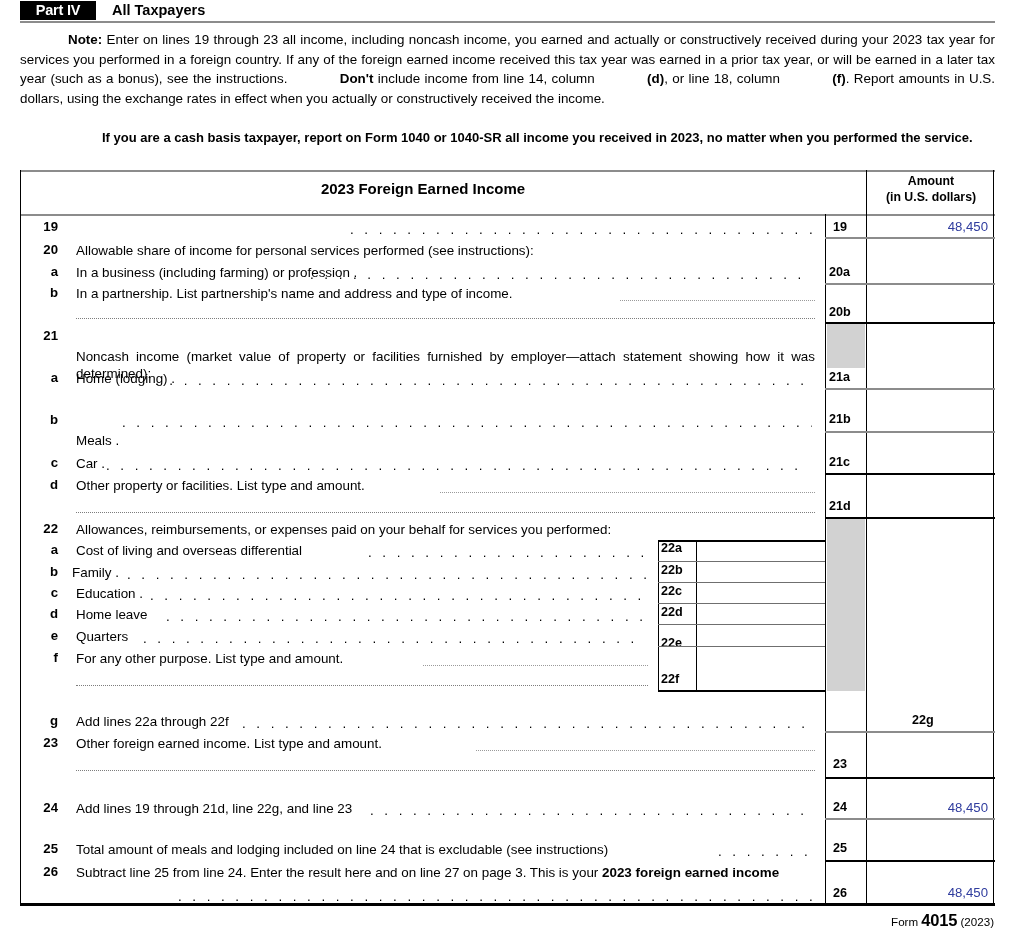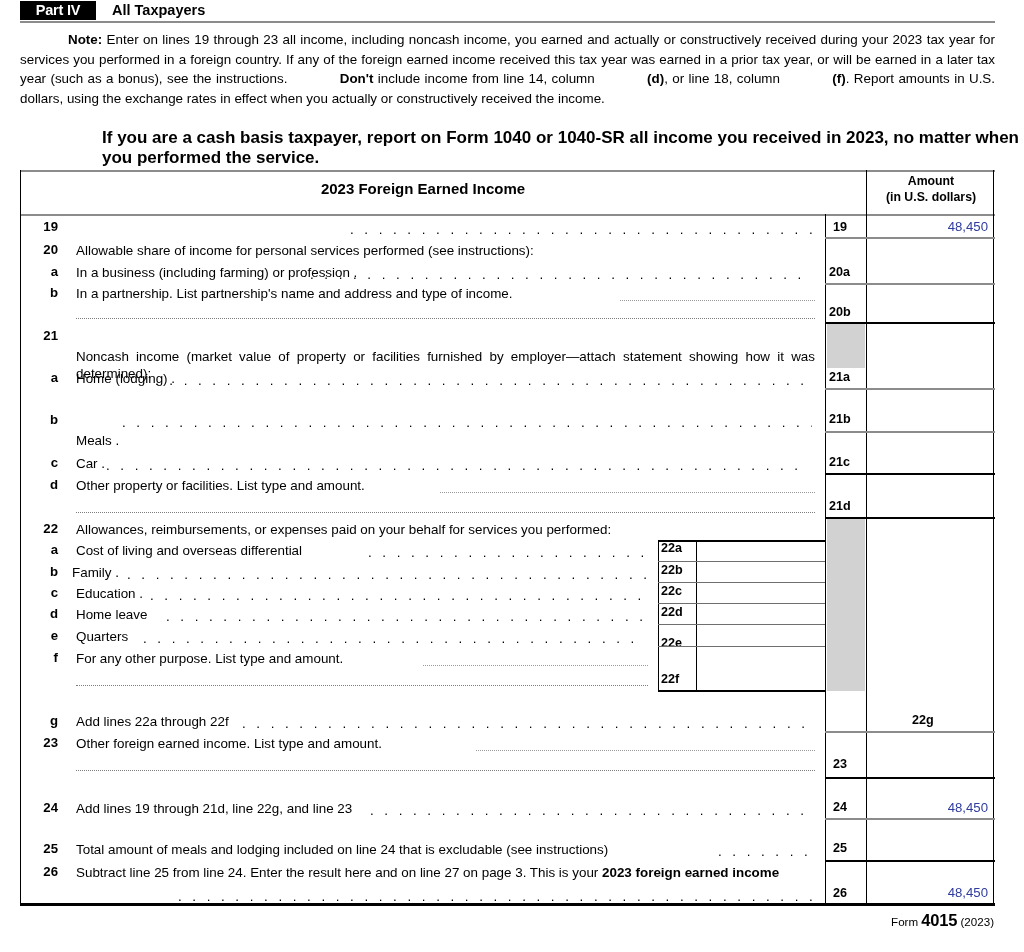--- a/index.html
+++ b/index.html
@@ -71,21 +71,21 @@
     line-height: 19.6px;
     text-align: justify;
     text-justify: inter-word;
   }
   .note-block b { font-weight: bold; padding-left: 48px; }
   .cash-basis {
     position: absolute;
     left: 78px;
     top: 128px;
     width: 917px;
-    font-size: 17px;
+    font-size: 13px;
     line-height: 19.6px;
     font-weight: bold;
     text-align: justify;
     text-justify: inter-word;
     padding-left: 24px;
   }
 
   
   .trule {
     position: absolute;

